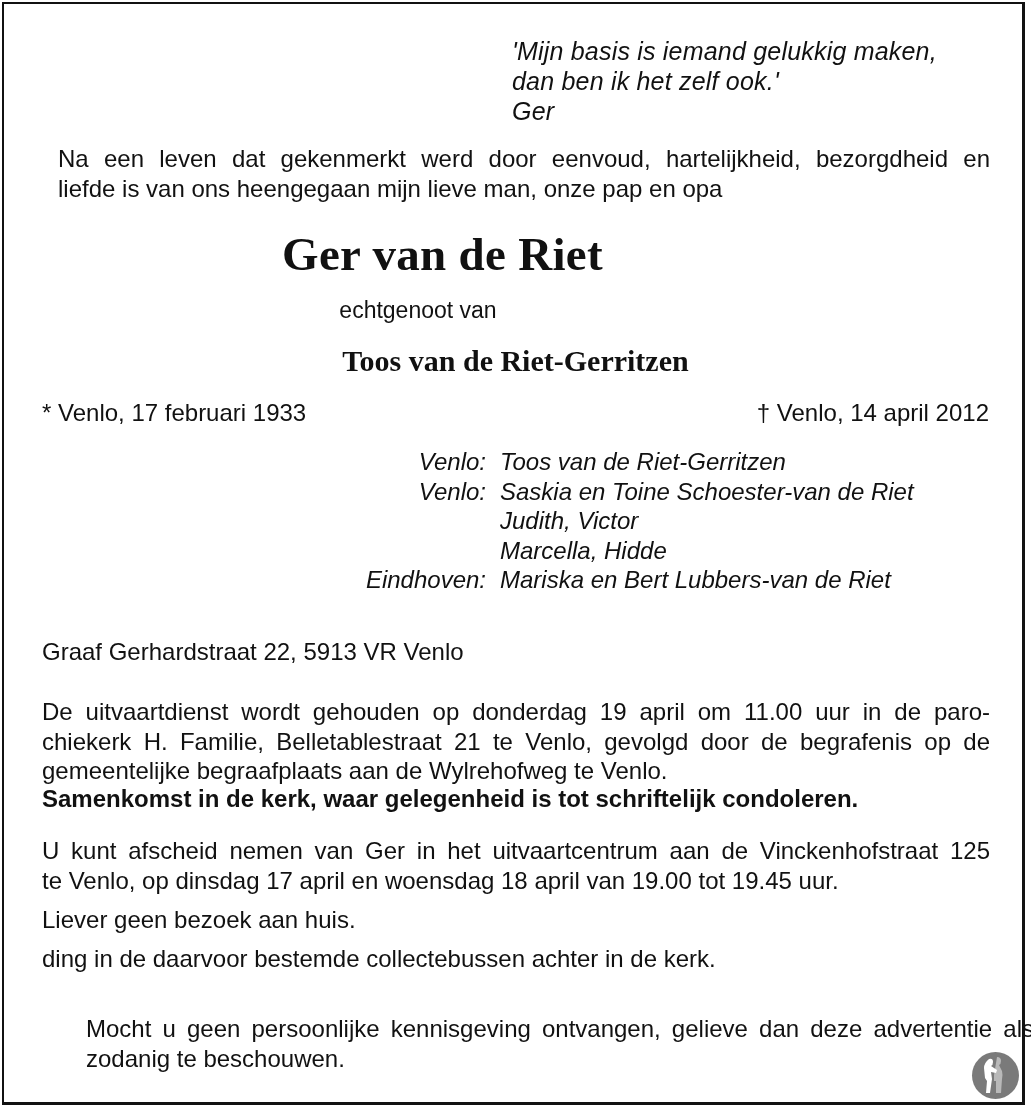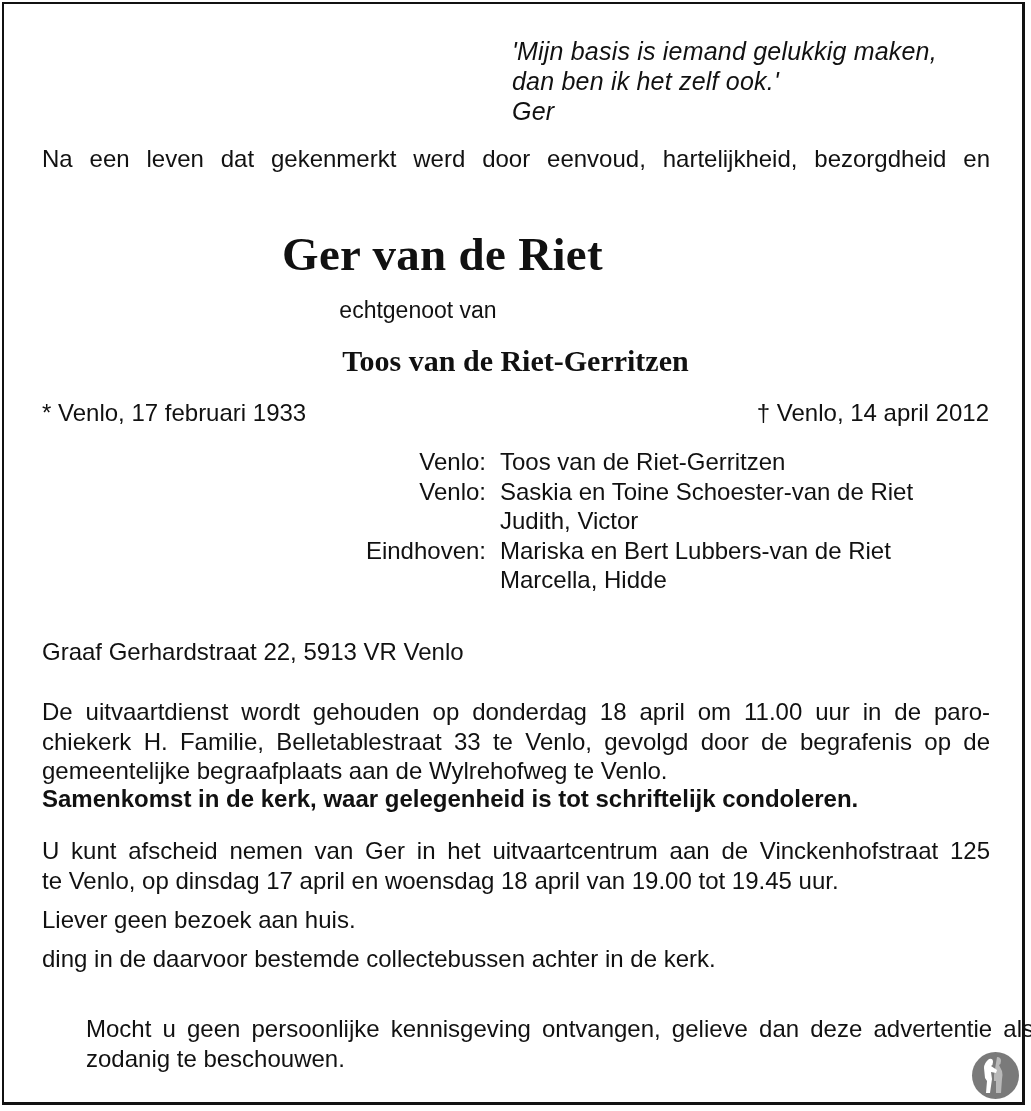--- a/index.html
+++ b/index.html
@@ -42,21 +42,21 @@
     .intro {
       left: 42px;
       top: 144px;
       width: 948px;
       font-size: 24px;
       line-height: 30px;
       text-align: justify;
       text-align-last: left;
       white-space: normal;
     }
-    .intro .line { display: block; text-align: justify; text-align-last: justify; }
+    .intro .line { display: block; text-align: justify; text-align-last: justify; margin-left: 16px; }
     .intro .line.last { text-align-last: left; }
 
     .name {
       left: 0;
       width: 885px;
       top: 226px;
       text-align: center;
       font-family: "Liberation Serif", "DejaVu Serif", serif;
       font-weight: bold;
       font-size: 47px;
@@ -93,21 +93,21 @@
       font-size: 24px;
       line-height: 30px;
       text-align: left;
     }
     .family {
       left: 340px;
       top: 447px;
       font-size: 24px;
       line-height: 29.5px;
     }
-    .family-row { display: flex; }
+    .family-row { display: flex; font-style: italic; }
     .family-row .place {
       width: 160px;
       text-align: right;
       padding-right: 14px;
       box-sizing: border-box;
     }
     .family-row .names { white-space: nowrap; }
 
     .address {
       left: 42px;
@@ -138,20 +138,21 @@
 <div class="frame"></div>
 
 <div class="abs quote">
   <div>'Mijn basis is iemand gelukkig maken,</div>
   <div>dan ben ik het zelf ook.'</div>
   <div>Ger</div>
 </div>
 
 <div class="abs intro">
   <span class="line">Na een leven dat gekenmerkt werd door eenvoud, hartelijkheid, bezorgdheid en</span>
+  <span class="line last">liefde is van ons heengegaan mijn lieve man, onze pap en opa</span>
 </div>
 
 <div class="abs name">Ger van de Riet</div>
 <div class="abs spouse-label">echtgenoot van</div>
 <div class="abs spouse-name">Toos van de Riet-Gerritzen</div>
 
 <div class="abs born">* Venlo, 17 februari 1933</div>
 <div class="abs died">† Venlo, 14 april 2012</div>
 
 <div class="abs family">
@@ -161,34 +162,34 @@
   </div>
   <div class="family-row">
     <span class="place">Venlo:</span>
     <span class="names">Saskia en Toine Schoester-van de Riet</span>
   </div>
   <div class="family-row">
     <span class="place"></span>
     <span class="names">Judith, Victor</span>
   </div>
   <div class="family-row">
+    <span class="place"></span>
+    <span class="names">Marcella, Hidde</span>
+  </div>
+  <div class="family-row">
     <span class="place">Eindhoven:</span>
     <span class="names">Mariska en Bert Lubbers-van de Riet</span>
   </div>
-  <div class="family-row">
-    <span class="place"></span>
-    <span class="names">Marcella, Hidde</span>
-  </div>
 </div>
 
 <div class="abs address">Graaf Gerhardstraat 22, 5913 VR Venlo</div>
 
 <div class="abs para" style="top:697px;">
-  <span class="line">De uitvaartdienst wordt gehouden op donderdag 18 april om 11.00 uur in de paro-</span>
-  <span class="line">chiekerk H. Familie, Belletablestraat 33 te Venlo, gevolgd door de begrafenis op de</span>
+  <span class="line">De uitvaartdienst wordt gehouden op donderdag 19 april om 11.00 uur in de paro-</span>
+  <span class="line">chiekerk H. Familie, Belletablestraat 21 te Venlo, gevolgd door de begrafenis op de</span>
   <span class="line last">gemeentelijke begraafplaats aan de Wylrehofweg te Venlo.</span>
 </div>
 
 <div class="abs para" style="top:784px;font-weight:bold;">
   <span class="line last">Samenkomst in de kerk, waar gelegenheid is tot schriftelijk condoleren.</span>
 </div>
 
 <div class="abs para" style="top:836px;">
   <span class="line">U kunt afscheid nemen van Ger in het uitvaartcentrum aan de Vinckenhofstraat 125</span>
   <span class="line last">te Venlo, op dinsdag 17 april en woensdag 18 april van 19.00 tot 19.45 uur.</span>

